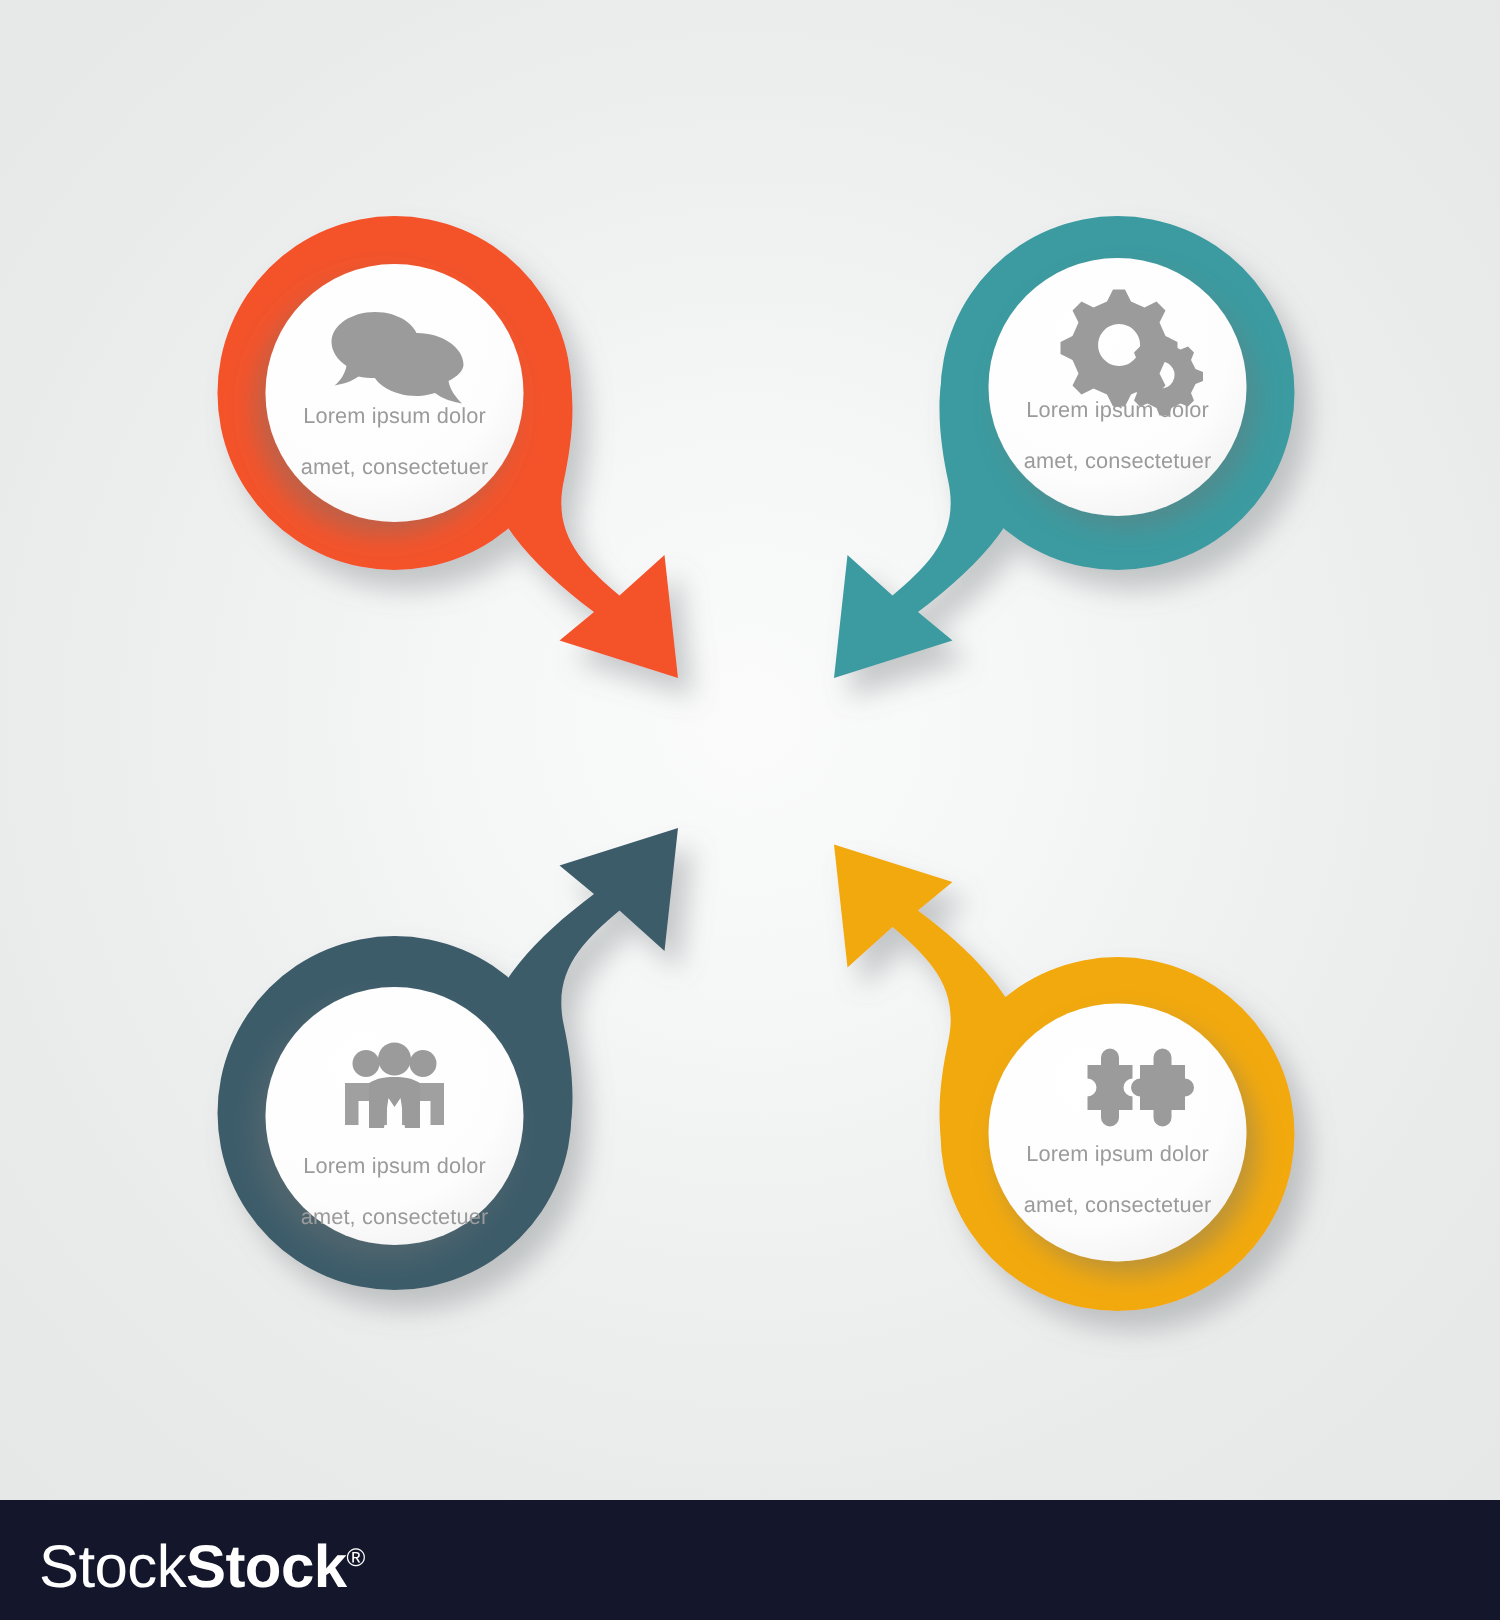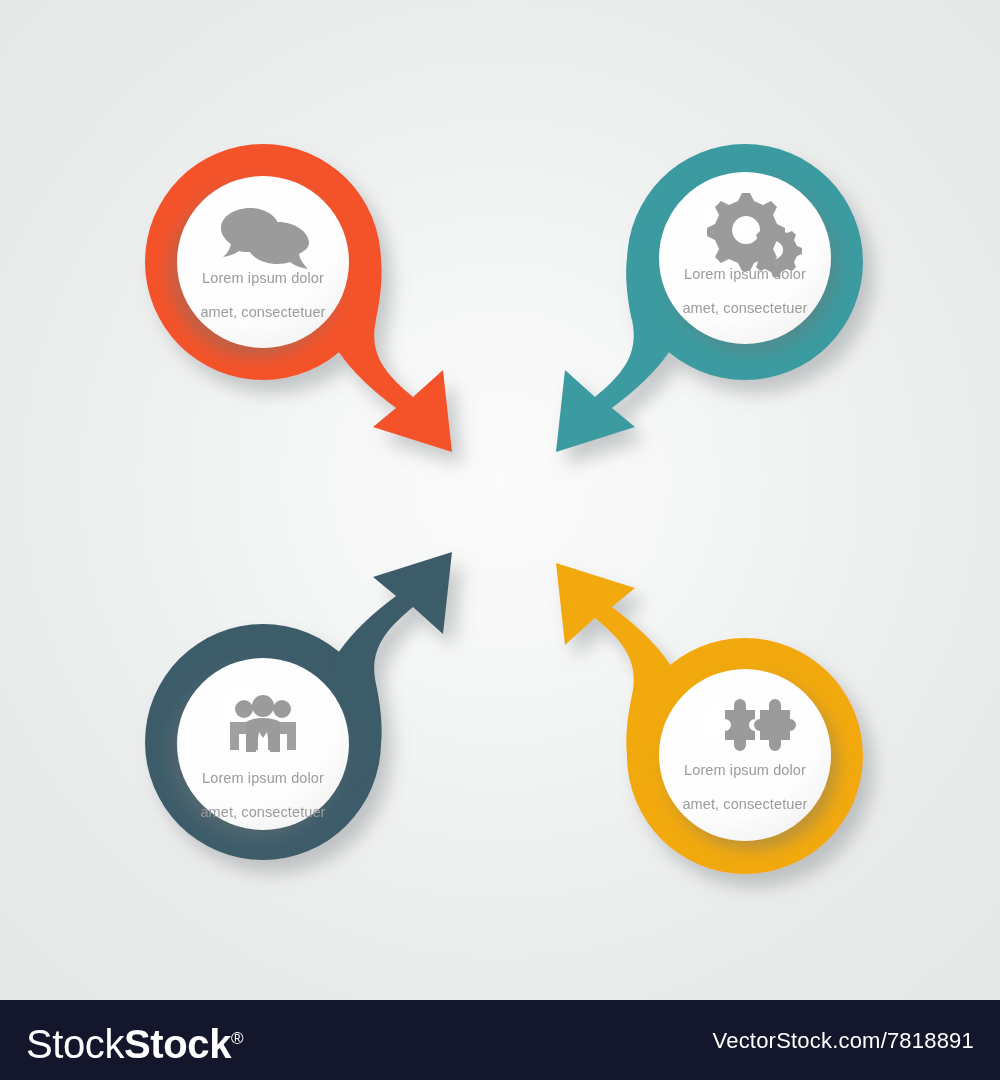--- a/index.html
+++ b/index.html
@@ -268,16 +268,15 @@
 
     <div class="node-label" style="left:645px; top:745px;">
       <span>Lorem ipsum dolor</span><br>
       <span>amet, consectetuer</span>
     </div>
 
   </div>
 
   <div id="footer">
     <div id="brand"><span class="light">Stock</span><span class="bold">Stock</span><span class="reg">®</span></div>
-    <div id="site-url">VectorStock.com/7818891</div>
   </div>
 
 </div>
 
 </body></html>

